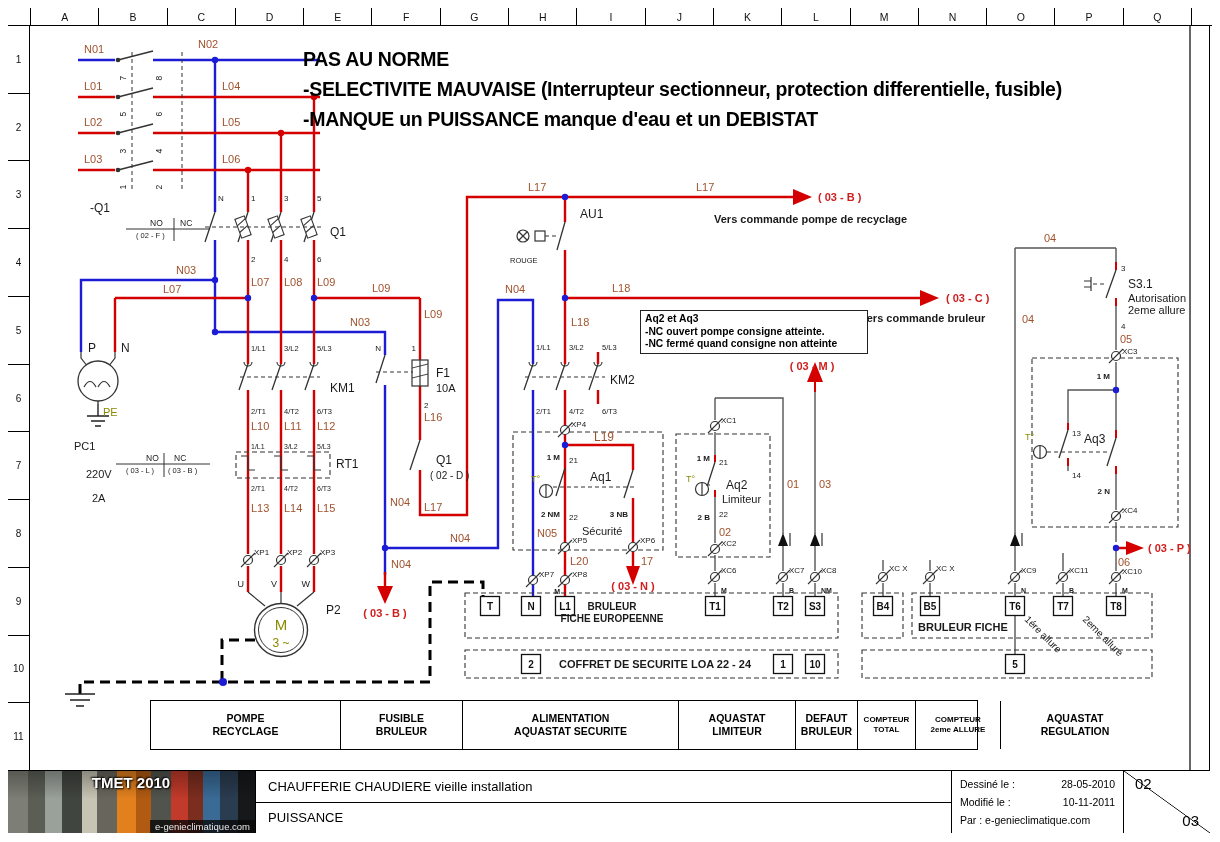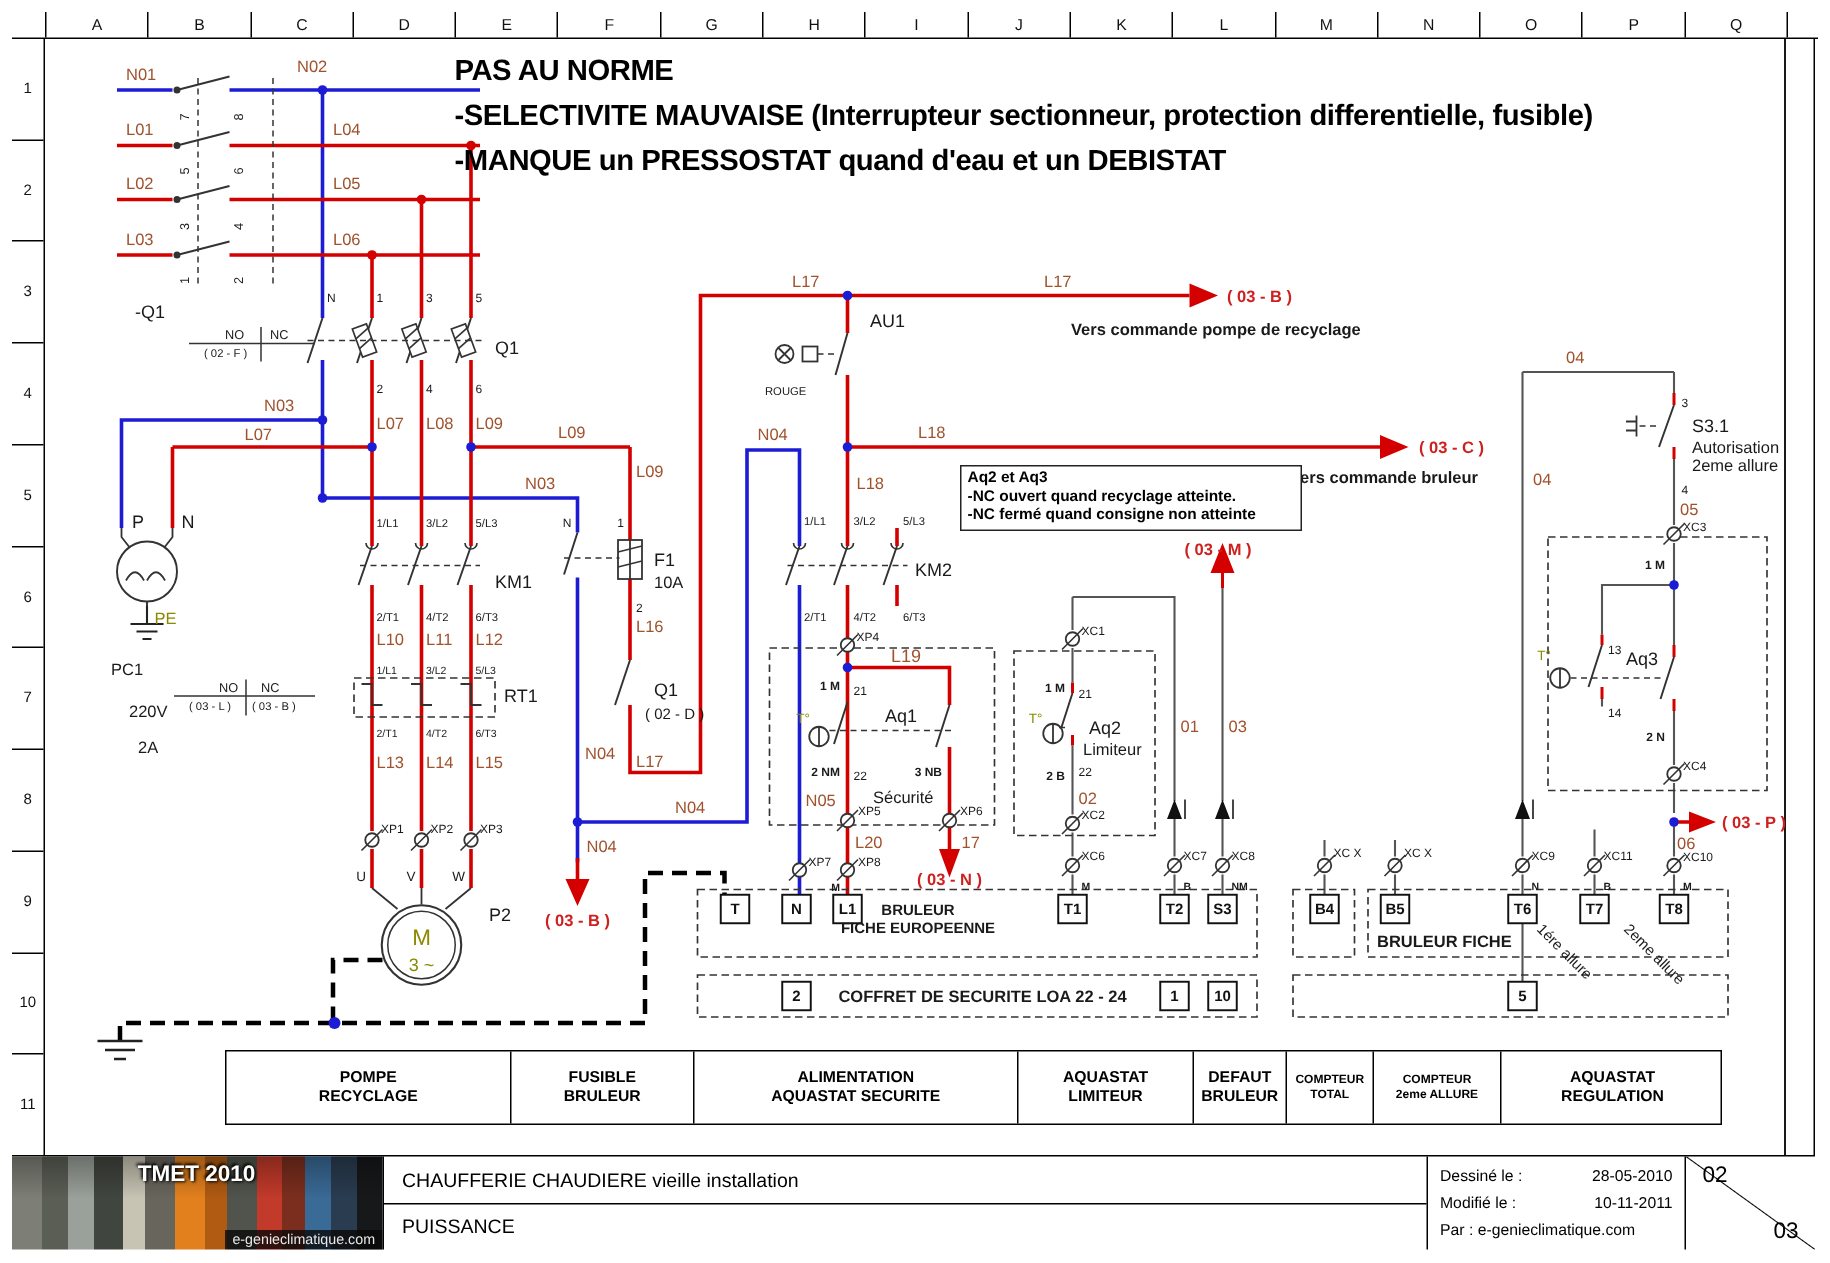--- a/index.html
+++ b/index.html
@@ -16,28 +16,28 @@
   .corner.end{width:20px;border-left:1px solid #000;}
   .gcell{flex:1;border-left:1px solid #000;display:flex;align-items:center;justify-content:center;
          font-size:10.5px;color:#111;}
   .gcell:first-of-type{border-left:1px solid #000;}
   .left-strip{position:absolute;left:8px;top:26px;width:22px;height:744px;display:flex;
               flex-direction:column;box-sizing:border-box;border-right:1px solid #000;z-index:2;background:#fff;}
   .rcell{flex:1;border-top:1px solid #000;display:flex;align-items:center;justify-content:center;
          font-size:10px;color:#111;}
   .rcell:first-child{border-top:none;}
   
-  .notes{position:absolute;left:303px;top:32px;z-index:2;color:#000;}
+  .notes{position:absolute;left:303px;top:44px;z-index:2;color:#000;}
   .notes div{font-size:19.5px;font-weight:bold;line-height:30px;white-space:nowrap;letter-spacing:-0.3px;}
   
   .note-box{position:absolute;left:640px;top:310px;width:228px;z-index:2;background:#fff;
             border:1.2px solid #222;padding:2px 4px;box-sizing:border-box;}
   .note-box div{font-size:10.3px;font-weight:bold;line-height:12.5px;color:#000;white-space:nowrap;}
   
-  .func-table{position:absolute;left:150px;top:700px;width:998px;height:50px;z-index:2;
+  .func-table{position:absolute;left:150px;top:700px;width:828px;height:50px;z-index:2;
               display:grid;grid-template-columns:190px 122px 216px 117px 62px 58px 85px 148px;
               border:1.2px solid #000;box-sizing:border-box;background:#fff;}
   .fcell{border-right:1.2px solid #000;display:flex;align-items:center;justify-content:center;
          text-align:center;font-weight:bold;font-size:10.5px;line-height:1.25;white-space:pre-line;color:#000;}
   .fcell:last-child{border-right:none;}
   .fcell:nth-child(6),.fcell:nth-child(7){font-size:8px;}
   
   .title-block{position:absolute;left:8px;top:770px;width:1202px;height:63px;z-index:2;
                border-top:1.3px solid #000;box-sizing:border-box;display:flex;background:#fff;}
   .tb-photo{width:247px;position:relative;overflow:hidden;
@@ -537,26 +537,26 @@
         <text x="918" y="631" fill="#1a1a1a" font-size="11" font-weight="bold">BRULEUR FICHE</text>
         <text x="655" y="668" fill="#1a1a1a" font-size="11" text-anchor="middle" font-weight="bold">COFFRET DE SECURITE LOA 22 - 24</text>
         <text x="1024" y="620" fill="#1a1a1a" font-size="10" transform="rotate(45 1024 620)">1ére allure</text>
         <text x="1082" y="620" fill="#1a1a1a" font-size="10" transform="rotate(45 1082 620)">2eme allure</text>
       </g>
   </svg>
 
   <div class="notes">
     <div>PAS AU NORME</div>
     <div>-SELECTIVITE MAUVAISE (Interrupteur sectionneur, protection differentielle, fusible)</div>
-    <div>-MANQUE un PRESSOSTAT quand d'eau et un DEBISTAT</div>
+    <div>-MANQUE un PUISSANCE manque d'eau et un DEBISTAT</div>
   </div>
 
   <div class="note-box">
     <div>Aq2 et Aq3</div>
-    <div>-NC ouvert quand recyclage atteinte.</div>
+    <div>-NC ouvert pompe consigne atteinte.</div>
     <div>-NC fermé quand consigne non atteinte</div>
   </div>
 
   <div class="func-table" id="funcTable">
       <div class="fcell">POMPE
 RECYCLAGE</div>
       <div class="fcell">FUSIBLE
 BRULEUR</div>
       <div class="fcell">ALIMENTATION
 AQUASTAT SECURITE</div>

